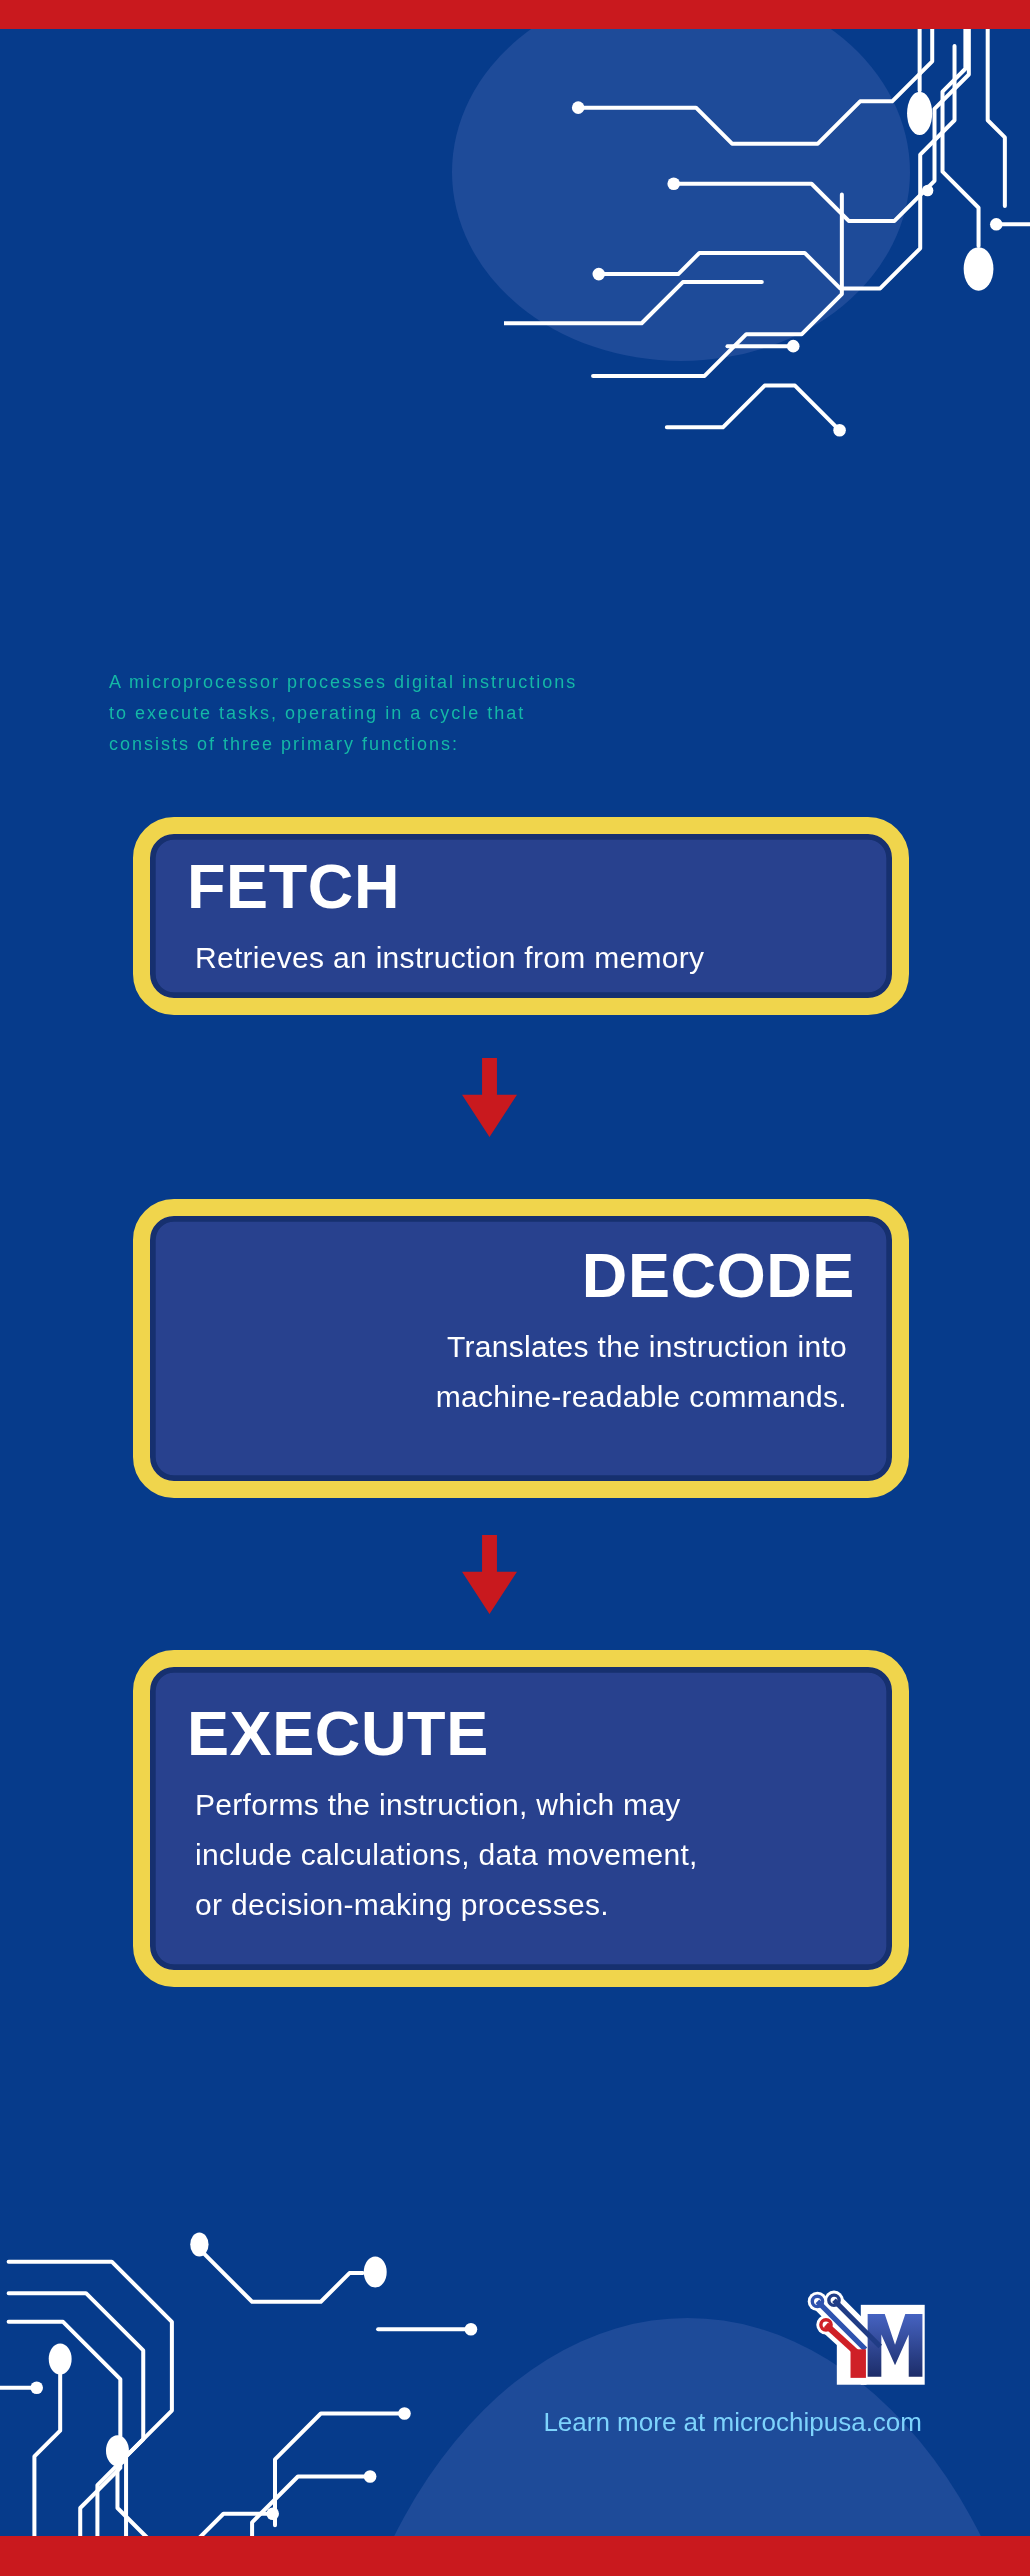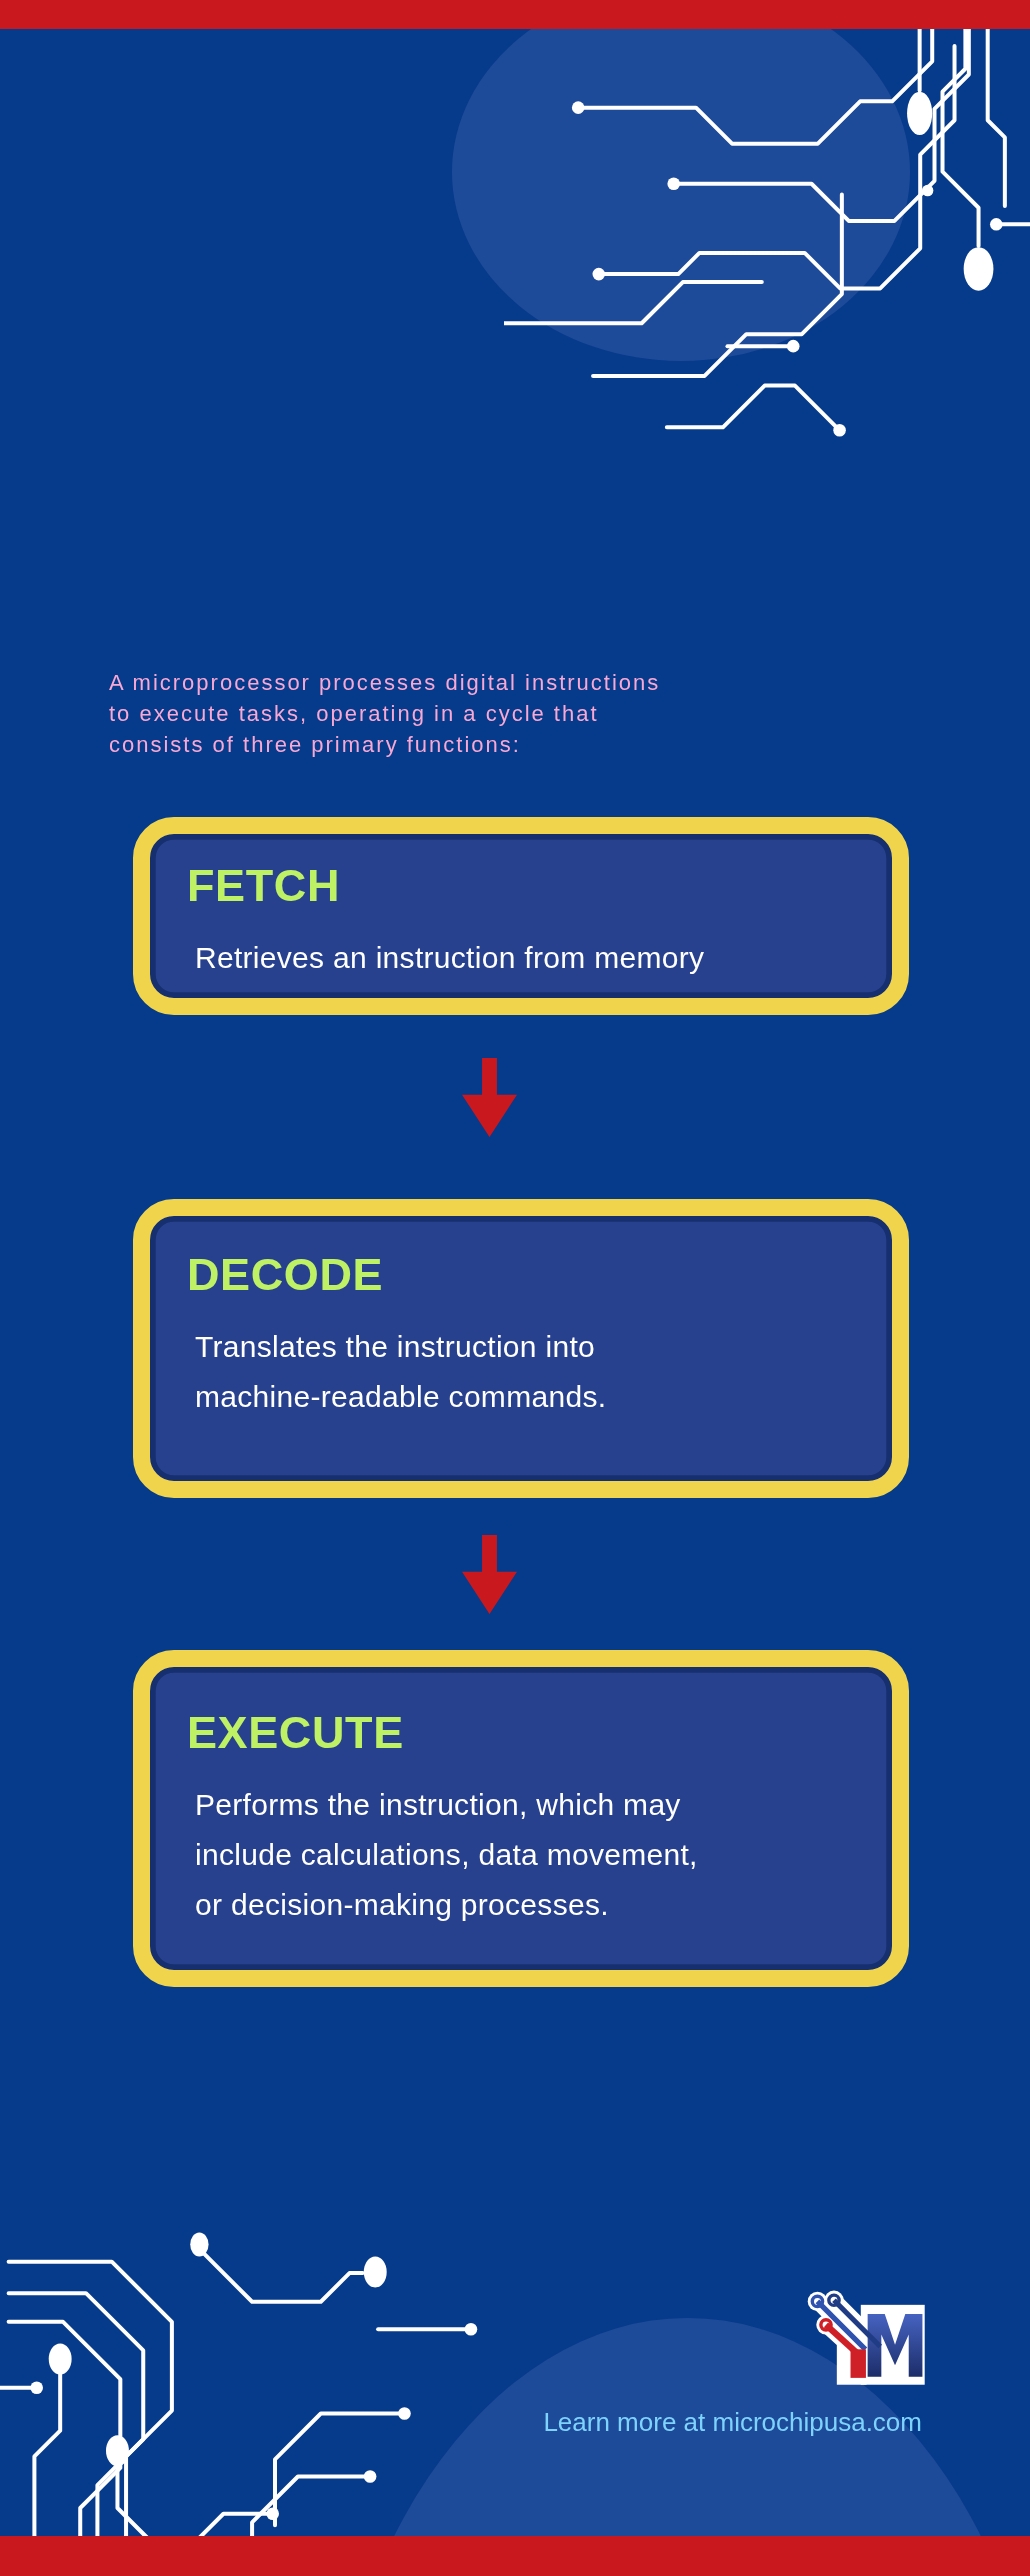--- a/index.html
+++ b/index.html
@@ -15,37 +15,37 @@
   .blob-bottom{left:321px;top:2318px;width:733px;height:1088px;}
   svg.circuit{position:absolute;z-index:2;}
   .circuit-top{left:504px;top:23px;}
   .circuit-bottom{left:0;top:2170px;}
   .title{
     position:absolute;left:106px;top:289px;width:813px;margin:0;z-index:4;
     color:#f0d54c;font-size:92px;line-height:113px;font-weight:700;
     white-space:pre-line;letter-spacing:0;
   }
   .lead{
-    position:absolute;margin:0;z-index:4;color:#f9a8d4;
-    font-size:22px;line-height:31px;font-weight:400;letter-spacing:2px;
+    position:absolute;margin:0;z-index:4;color:#14b8a6;
+    font-size:18px;line-height:31px;font-weight:400;letter-spacing:2px;
     white-space:pre-line;
   }
   .lead.intro{left:109px;top:667px;width:882px;}
   .lead.outro{left:112px;top:2022px;width:882px;}
   .step-box{
     position:absolute;left:133px;width:776px;z-index:3;box-sizing:border-box;
     background:#28418e;border:17px solid #f0d54c;border-radius:41px;
     box-shadow:inset 0 0 0 5.7px #16306f;
     padding:25px 37px;display:flex;flex-direction:column;gap:8px;
   }
   .step-box.fetch{top:817px;height:198px;padding-top:20.6px;}
-  .step-box.decode{top:1199px;height:299px;padding-top:27.5px;}
+  .step-box.decode{top:1199px;height:299px;padding-top:27.5px;text-align:right;}
   .step-box.execute{top:1650px;height:337px;padding-top:35px;}
   .step-title{
-    margin:0;color:#bef264;font-size:45px;line-height:62px;
+    margin:0;color:#ffffff;font-size:63px;line-height:62px;
     font-weight:700;letter-spacing:0.6px;
   }
   .step-desc{
     margin:8px;color:#ffffff;font-size:30px;line-height:50px;
     letter-spacing:0.3px;white-space:pre-line;
   }
   .arrow{position:absolute;left:462px;width:55px;height:79px;z-index:4;}
   .logo{position:absolute;left:806px;top:2290px;z-index:4;}
   .footer-text{
     position:absolute;right:108px;top:2403px;z-index:4;text-align:right;

